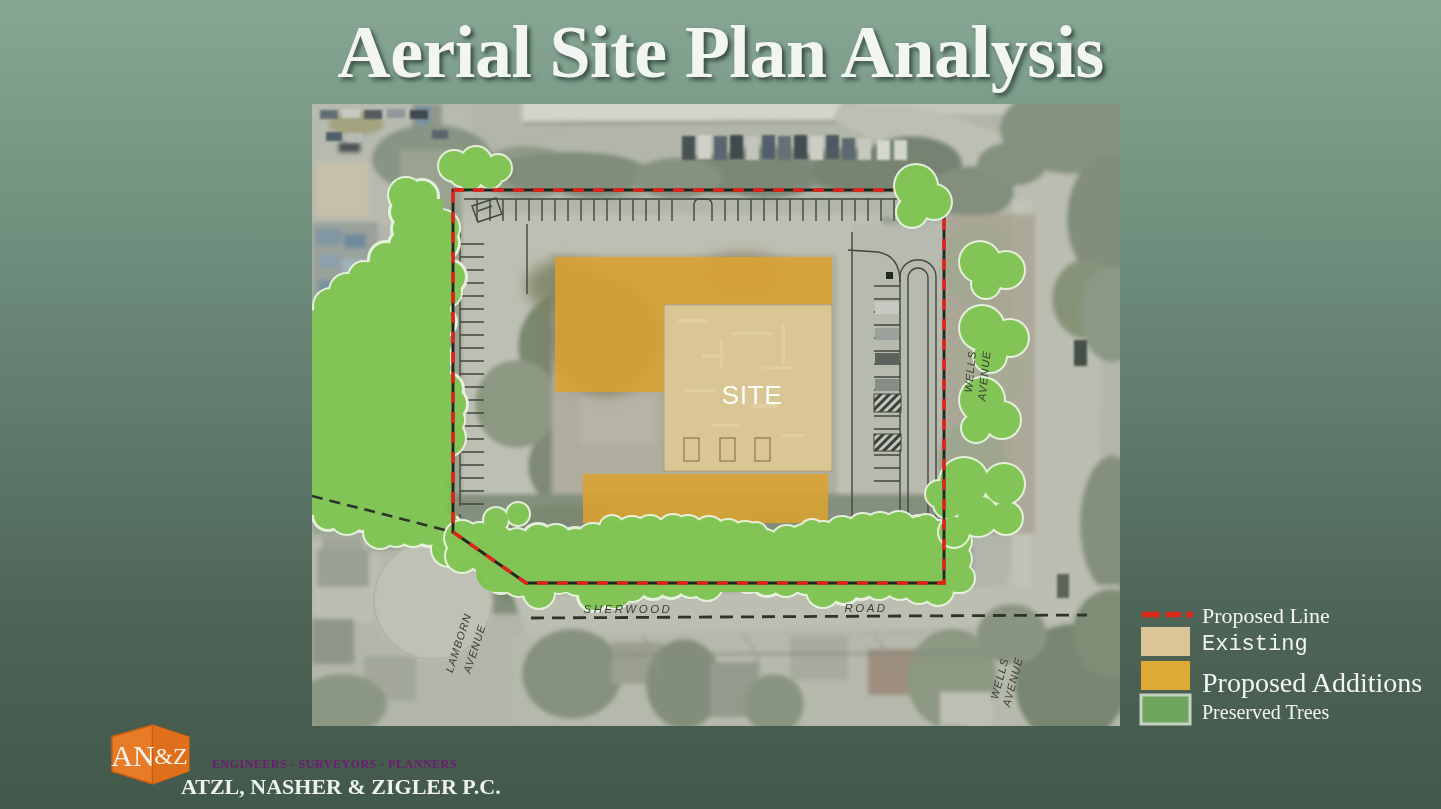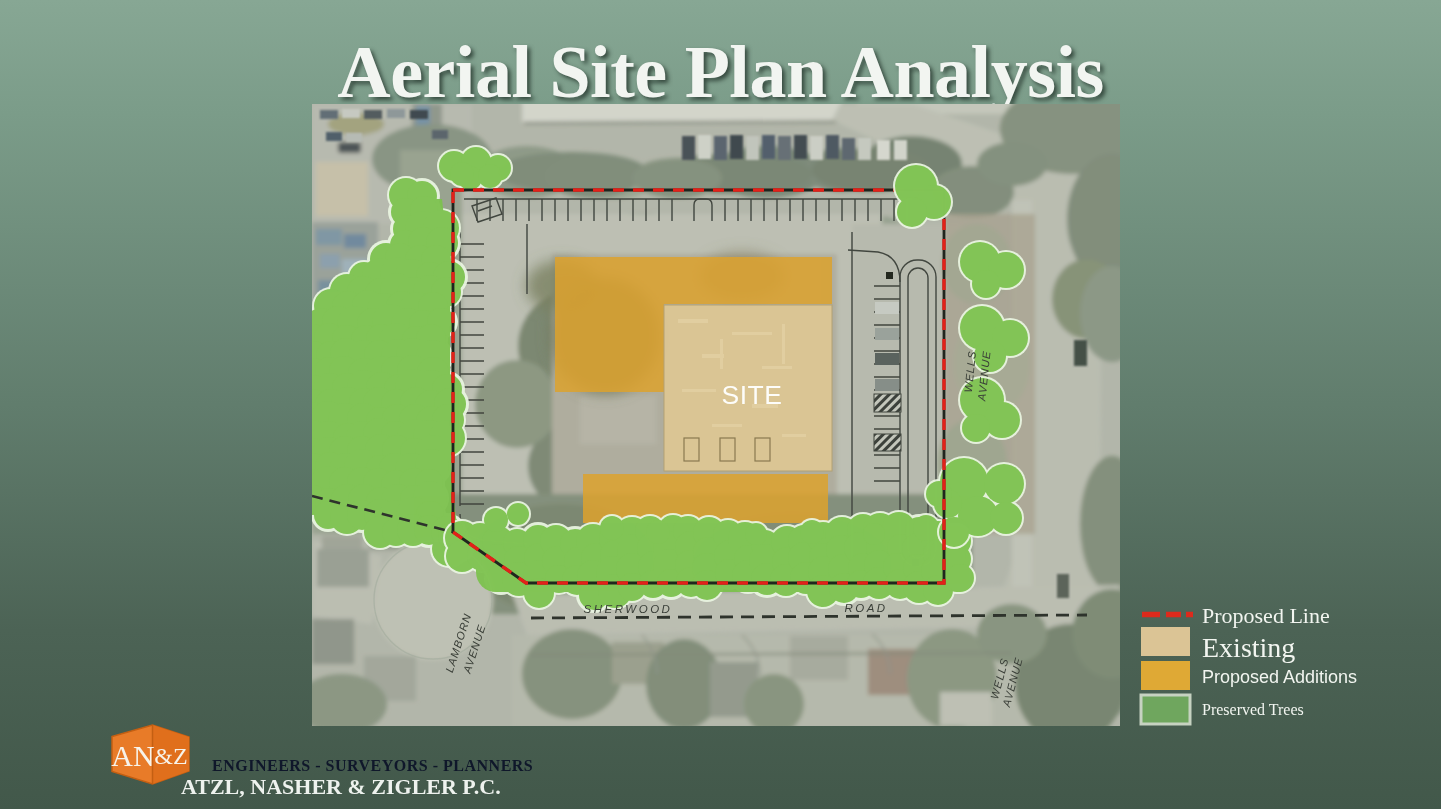--- a/index.html
+++ b/index.html
@@ -4,21 +4,21 @@
 <style>
   html,body{margin:0;padding:0;}
   body{width:1441px;height:809px;overflow:hidden;position:relative;
        font-family:"Liberation Sans",sans-serif;
        background:linear-gradient(180deg,#87a794 0%,#7b9c89 14%,#617d6d 50%,#4c6355 78%,#42584a 100%);}
   .abs{position:absolute;}
 </style>
 </head>
 <body>
 
-<div class="abs" style="left:0;top:10px;width:1441px;text-align:center;font-family:'Liberation Serif',serif;font-weight:bold;font-size:74px;color:#f2f5f1;text-shadow:3px 3px 4px rgba(42,60,50,0.85);letter-spacing:-0.5px;margin-top:20px;">Aerial Site Plan Analysis</div>
+<div class="abs" style="left:0;top:10px;width:1441px;text-align:center;font-family:'Liberation Serif',serif;font-weight:bold;font-size:74px;color:#f2f5f1;text-shadow:3px 3px 4px rgba(42,60,50,0.85);letter-spacing:-0.5px;">Aerial Site Plan Analysis</div>
 
 <div class="abs" style="left:312px;top:104px;width:868px;height:622px;">
 <svg width="808" height="622" viewBox="0 0 808 622" xmlns="http://www.w3.org/2000/svg">
   <defs>
     <filter id="soft" x="-20%" y="-20%" width="140%" height="140%">
           <feGaussianBlur stdDeviation="2.2"></feGaussianBlur>
         </filter>
     <filter id="soft2" x="-20%" y="-20%" width="140%" height="140%">
           <feGaussianBlur stdDeviation="1.1"></feGaussianBlur>
         </filter>
@@ -861,30 +861,30 @@
 
   <rect x="11" y="29" width="49" height="29" fill="#dbc495"></rect>
 
   <rect x="11" y="63" width="49" height="29" fill="#dfa935"></rect>
 
   <rect x="11" y="97" width="49" height="29" fill="#6fa65e" stroke="#c6d2c1" stroke-width="3"></rect>
 </svg>
 </div>
 
 <div class="abs" style="left:1202px;top:603px;font-family:'Liberation Serif',serif;font-size:22px;color:#f2f5f0;">Proposed Line</div>
-<div class="abs" style="left:1202px;top:632px;font-family:Liberation Serif, serif;font-size:28px;color:#f2f5f0;">Existing</div>
-<div class="abs" style="left:1202px;top:667px;font-family:Liberation Sans, sans-serif;font-size:18px;color:#f2f5f0;">Proposed Additions</div>
-<div class="abs" style="left:1202px;top:701px;font-family:'Liberation Serif',serif;font-size:16px;color:#f2f5f0;">Preserved Trees</div>
+<div class="abs" style="left:1202px;top:632px;font-family:Liberation Mono, monospace;font-size:22px;color:#f2f5f0;">Existing</div>
+<div class="abs" style="left:1202px;top:667px;font-family:Liberation Serif, serif;font-size:28px;color:#f2f5f0;">Proposed Additions</div>
+<div class="abs" style="left:1202px;top:701px;font-family:'Liberation Serif',serif;font-size:20px;color:#f2f5f0;">Preserved Trees</div>
 
 <div class="abs" style="left:72px;top:718px;width:440px;height:70px;margin-left:37px;">
 <svg width="440" height="70" viewBox="0 0 440 70" xmlns="http://www.w3.org/2000/svg">
 
   <path d="M3,18.5 L43.5,7 L80,19 L80,53 L43.5,66 L3,53.5 Z" fill="#e87b28" stroke="#c45f12" stroke-width="1.5"></path>
   <path d="M43.5,7 L80,19 L80,53 L43.5,66 Z" fill="#e06f1c" stroke="none"></path>
   <line x1="43.5" y1="7" x2="43.5" y2="66" stroke="#c45f12" stroke-width="1.5"></line>
   <text x="24" y="48" font-family="Liberation Serif,serif" font-size="30" fill="#f7f3ea" text-anchor="middle">AN</text>
   <text x="62" y="46" font-family="Liberation Serif,serif" font-size="24" fill="#f7f3ea" text-anchor="middle">&amp;Z</text>
 </svg>
 </div>
 
 <div class="abs" style="left:181px;top:774px;font-family:'Liberation Serif',serif;font-weight:bold;font-size:22px;color:#eef2ee;">ATZL, NASHER &amp; ZIGLER P.C.</div>
 
-<div class="abs" style="left:212px;top:757px;font-family:'Liberation Serif',serif;font-weight:bold;font-size:16px;color:#0f172a;letter-spacing:0.5px;">ENGINEERS - SURVEYORS - PLANNERS</div>
+<div class="abs" style="left:212px;top:757px;font-family:'Liberation Serif',serif;font-weight:bold;font-size:12px;color:#701a75;letter-spacing:0.5px;">ENGINEERS - SURVEYORS - PLANNERS</div>
 
 </body></html>

